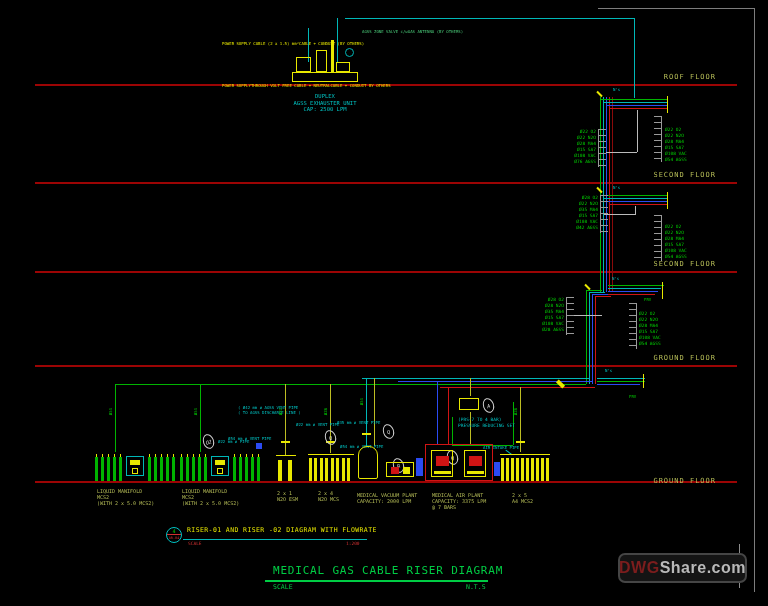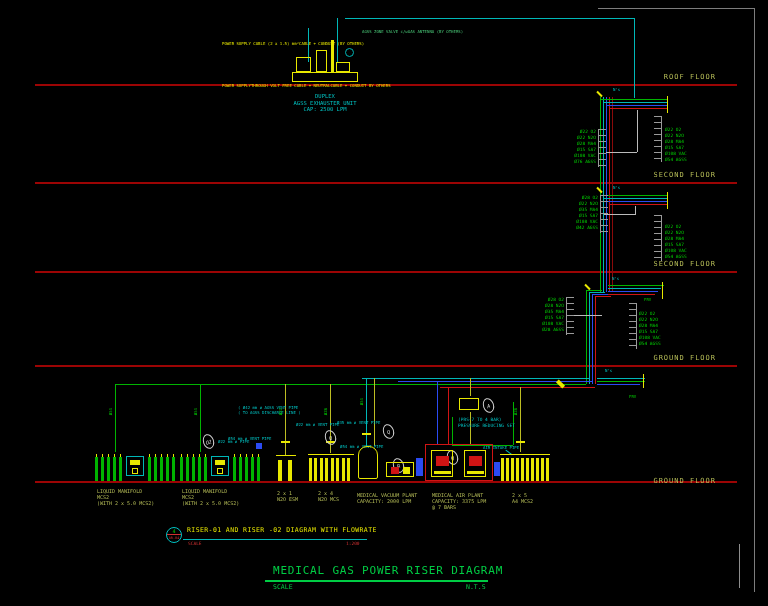--- a/index.html
+++ b/index.html
@@ -261,19 +261,23 @@
   <div class="refb" style="left:166px;top:527px">
     <i class="hl" style="left:0;top:6px;width:14px;background:#d03030"></i>
     <span class="gr" style="position:absolute;left:0;width:14px;top:0;font-size:5px">4</span>
     <span class="rd" style="position:absolute;left:0;width:14px;top:7px;font-size:3.5px">AR-04</span>
   </div>
   <span class="t yl" style="left:187px;top:527px;font-size:6.5px;letter-spacing:.4px">RISER-01 AND RISER -02 DIAGRAM WITH FLOWRATE</span>
   <i class="hl" style="left:183px;top:539px;width:184px;background:#00b7b7"></i>
   <span class="t rd" style="left:188px;top:541px;font-size:4.5px">SCALE</span>
   <span class="t rd" style="left:346px;top:541px;font-size:4.5px">1:200</span>
 
-  <span class="t" style="left:273px;top:564px;font-size:11px;letter-spacing:.8px;color:#00cc44">MEDICAL GAS POWER RISER DIAGRAM</span>
+  <span class="t" style="left:273px;top:564px;font-size:11px;letter-spacing:.8px;color:#00cc44">MEDICAL GAS CABLE RISER DIAGRAM</span>
   <i class="hl" style="left:265px;top:580px;width:223px;height:2px;background:#00cc44"></i>
   <span class="t" style="left:273px;top:584px;font-size:6.5px;color:#00cc44">SCALE</span>
   <span class="t" style="left:466px;top:584px;font-size:6.5px;color:#00cc44">N.T.S</span>
 
+  <div class="wm">
+    <span class="p1">DWG</span>
+      <span class="p2">Share.com</span>
+  </div>
 
 </div>
 
 </body></html>

